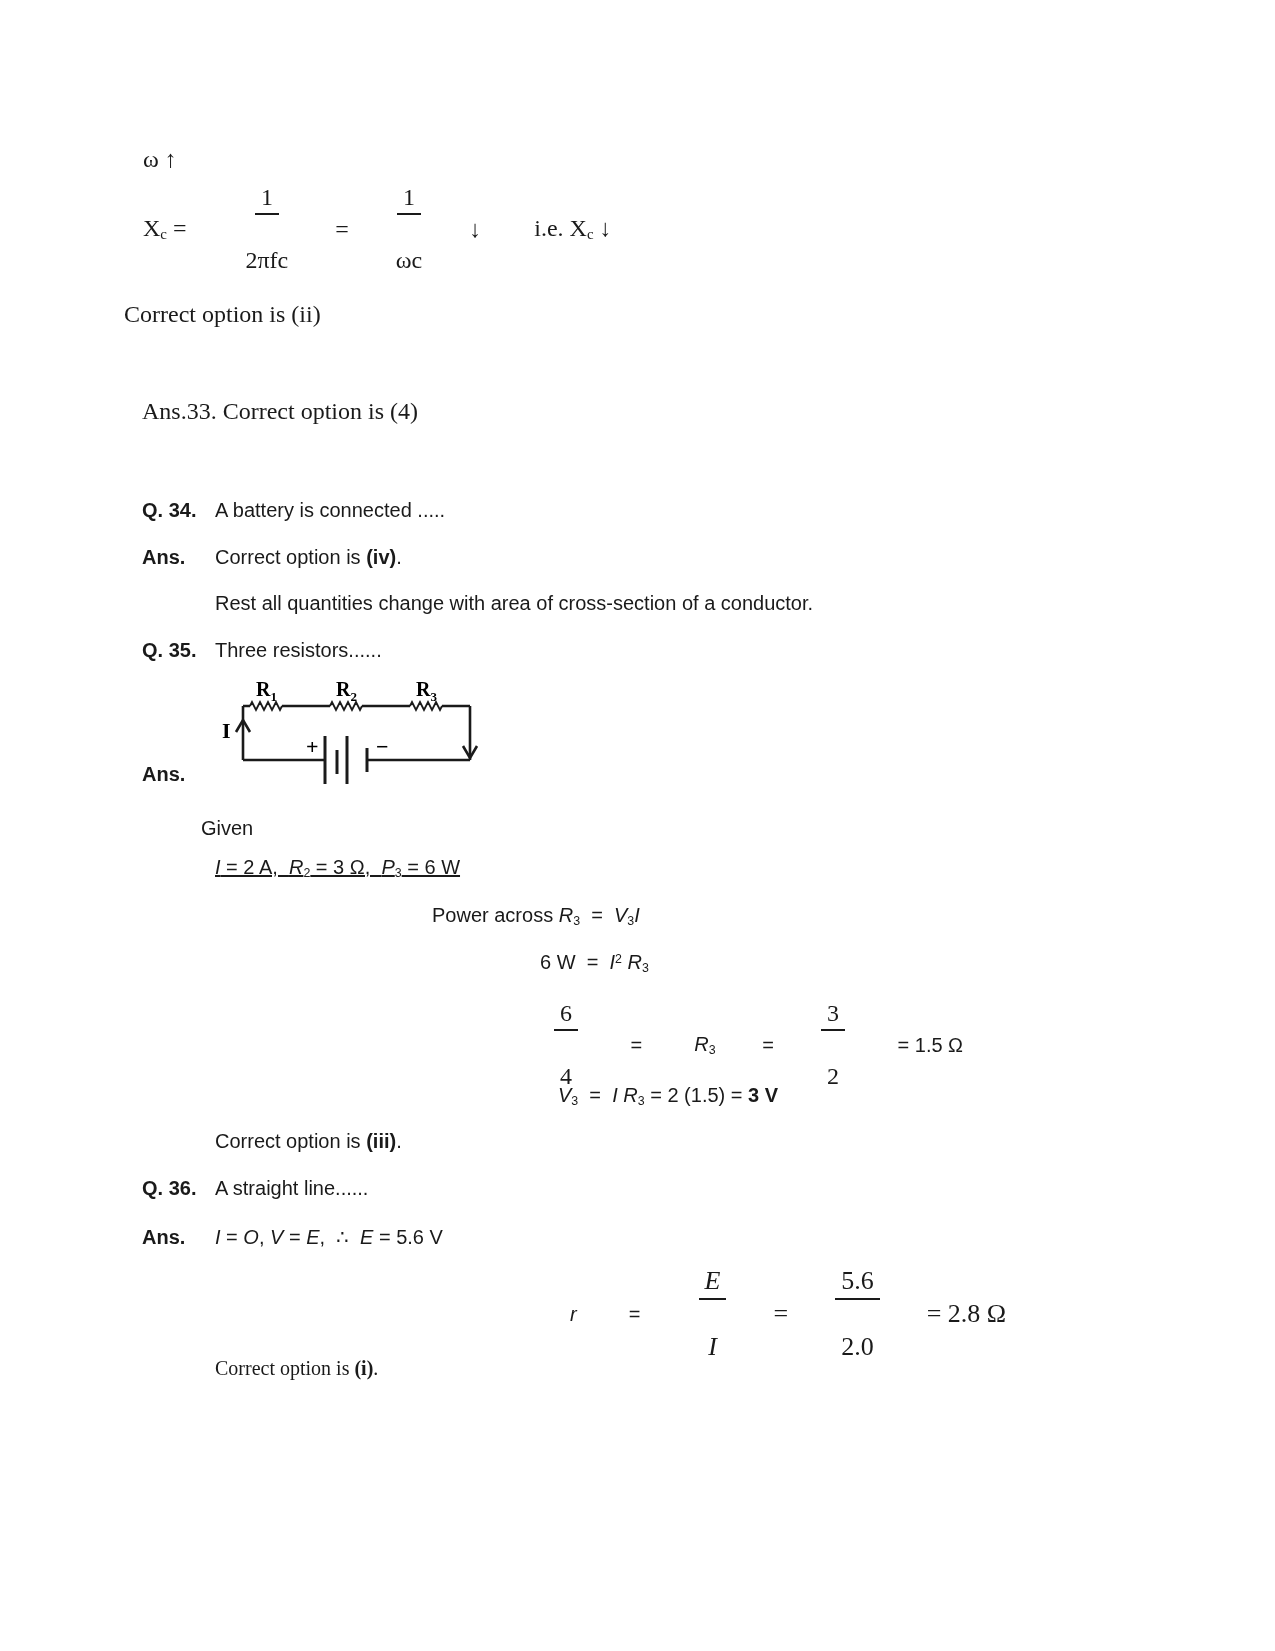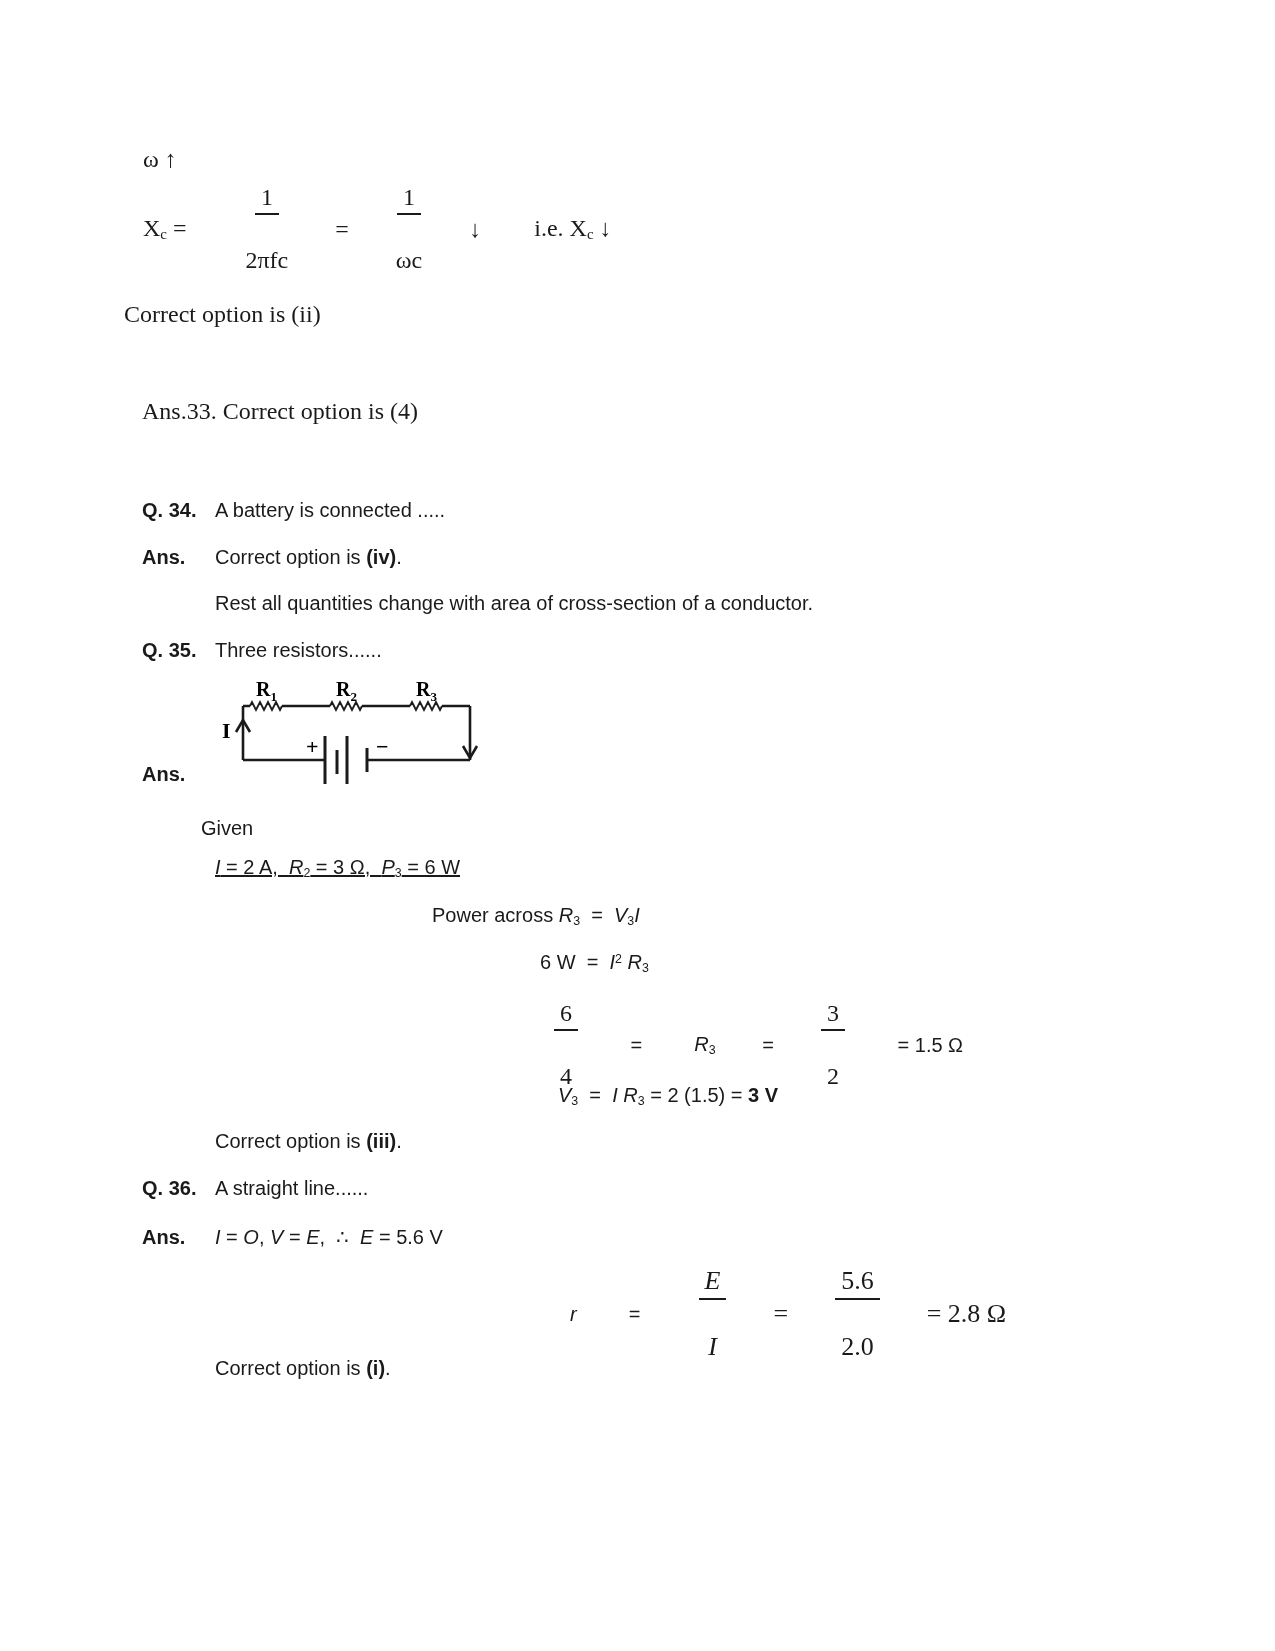--- a/index.html
+++ b/index.html
@@ -104,15 +104,15 @@
 
   <div class="abs sans eqrow" style="left:570px;top:1266px;">
     <span class="t i">r</span>
     <span class="t">  =  </span>
     <span class="frac serif26"><span class="num t i">E</span><span class="den t i">I</span></span>
     <span class="t serif26">=</span>
     <span class="frac serif26"><span class="num t">5.6</span><span class="den t">2.0</span></span>
     <span class="t serif26">= 2.8 Ω</span>
   </div>
 
-  <div class="abs sans" style="left:215px;top:1357px;"><span class="t">Correct option is </span><span class="t b">(i)</span><span class="t">.</span></div>
+  <div class="abs sans" style="left:215px;top:1357px;font-family:Liberation Serif, serif;"><span class="t">Correct option is </span><span class="t b">(i)</span><span class="t">.</span></div>
 
 </div>
 
 </body></html>

